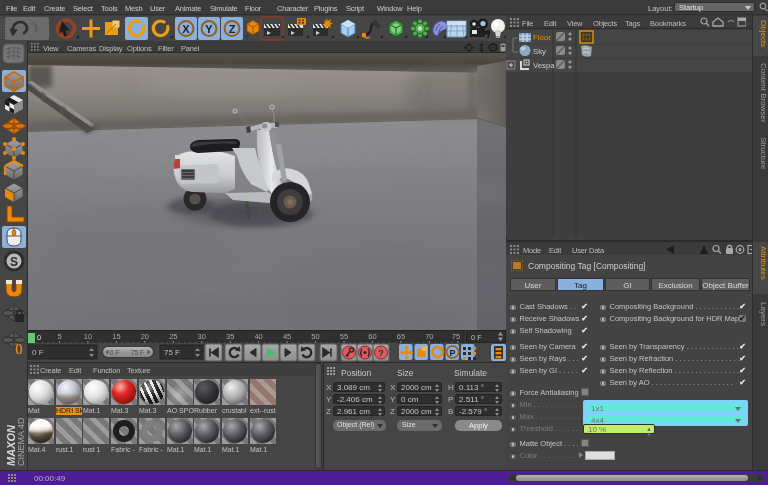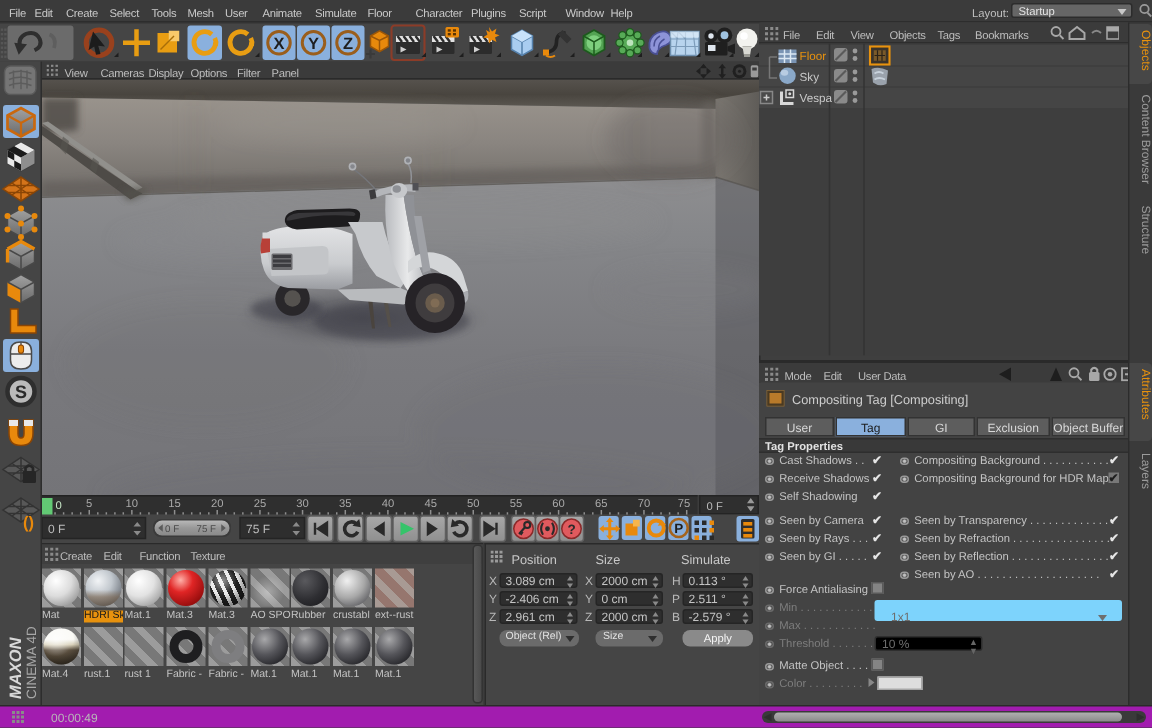--- a/index.html
+++ b/index.html
@@ -88,44 +88,44 @@
 .tab { position:absolute; top:0; height:13px; background:#5d5d5d;
   border:1px solid #333; font-size:8px; color:#d8d8d8; text-align:center;
   padding-top:2px; }
 .tab.sel { background:#8ab0dd; color:#1a1a1a; }
 .arow { position:absolute; height:11px; white-space:nowrap; font-size:7.5px; color:#c4c4c4;}
 .radio { display:inline-block; width:5.5px; height:5.5px; border-radius:50%;
   border:1.5px solid #9a9a9a; background:radial-gradient(circle,#c0c0c0 0 1px,#3a3a3a 1.6px); vertical-align:-1px; margin-right:4px;}
 .chk { color:#e6e6e6; font-weight:bold; font-size:8px; }
 .dim { color:#7e7e7e; }
 .dimr { border-color:#6a6a6a; }
-.ddrop { position:absolute; width:165px; height:14px; background:#fef9c3;
-  border:7px solid #7dd3fc; border-radius:2px; color:#6e6e6e; font-size:8px;
+.ddrop { position:absolute; width:165px; height:14px; background:#5eead4;
+  border:4px solid #7dd3fc; border-radius:2px; color:#6e6e6e; font-size:8px;
   padding-left:4px; }
 .ddrop::after { content:""; position:absolute; right:3px; top:3px;
   border-left:3px solid transparent; border-right:3px solid transparent;
   border-top:4px solid #6e6e6e; }
-.dfield { position:absolute; width:72px; height:10px; background:#000000;
+.dfield { position:absolute; width:72px; height:10px; background:#bef264;
   border:1px solid #2e2e2e; border-radius:2px; color:#6e6e6e; font-size:8px;
   padding-left:4px; }
 #hscroll { position:absolute; left:508px; top:474px; width:256px; height:8px;
   background:#3a3a3a; border-radius:4px; }
 #hscroll .bar { position:absolute; left:8px; top:1px; width:232px; height:6px;
   background:linear-gradient(180deg,#b0b0b0,#8a8a8a); border-radius:3px; }
 
 #vtabs1 { position:absolute; left:752px; top:15px; width:16px; height:225px;
   background:#3a3a3a; border-left:1px solid #2c2c2c; }
 #vtabs2 { position:absolute; left:752px; top:240px; width:16px; height:230px;
   background:#3a3a3a; border-left:1px solid #2c2c2c; }
 .vtab { position:absolute; left:1px; width:14px; font-size:8px; color:#9c9c9c;
   writing-mode:vertical-rl; text-align:left; padding-top:4px; height:auto; }
 .vtab.sel { color:#e8920e; }
 
 #status { position:absolute; left:0; top:470px; width:768px; height:15px;
-  background:#a21caf; border-top:1px solid #2a2a2a; font-size:8px; color:#b8b8b8; }
+  background:#4c1d95; border-top:1px solid #2a2a2a; font-size:8px; color:#b8b8b8; }
 </style>
 </head>
 <body>
 <div id="root">
 
   <div id="topbar">
     <span class="m" style="left:6px">File</span>
     <span class="m" style="left:23px">Edit</span>
     <span class="m" style="left:44px">Create</span>
     <span class="m" style="left:73px">Select</span>
@@ -1003,39 +1003,37 @@
       <rect x="2" y="2" width="8" height="7" fill="#b87a2a"></rect>
     </svg>
     <span style="position:absolute;left:22px;top:6px;font-size:8.5px;color:#cecece">Compositing Tag [Compositing]</span>
 
     <div class="tab" style="left:4px;top:23px;width:46px">User</div>
     <div class="tab sel" style="left:51px;top:23px;width:47px">Tag</div>
     <div class="tab" style="left:99px;top:23px;width:45px">GI</div>
     <div class="tab" style="left:145px;top:23px;width:49px">Exclusion</div>
     <div class="tab" style="left:195px;top:23px;width:49px">Object Buffer</div>
 
-    <div style="position:absolute;left:0;top:37px;width:246px;height:10px;background:#393939;border-top:1px solid #2e2e2e;border-bottom:1px solid #2e2e2e">
-      <span style="position:absolute;left:4px;top:0px;font-size:7.5px;font-weight:bold;color:#e2e2e2">Tag Properties</span>
-    </div>
     <div class="arow" style="left:4px;top:47px;width:78px"><span class="radio"></span>Cast Shadows . .<span class="chk" style="position:absolute;right:0">✔</span></div>
     <div class="arow" style="left:94px;top:47px;width:146px"><span class="radio"></span>Compositing Background . . . . . . . . . . .<span class="chk" style="position:absolute;right:0">✔</span></div>
     <div class="arow" style="left:4px;top:59px;width:78px"><span class="radio"></span>Receive Shadows<span class="chk" style="position:absolute;right:0">✔</span></div>
     <div class="arow" style="left:94px;top:59px;width:146px"><span class="radio"></span>Compositing Background for HDR Maps<span class="chk" style="position:absolute;right:0;background:#787878;color:#1e1e1e;width:7px;height:7px;line-height:7px;top:1px">✔</span></div>
     <div class="arow" style="left:4px;top:71px;width:78px"><span class="radio"></span>Self Shadowing<span class="chk" style="position:absolute;right:0">✔</span></div>
     <div class="arow" style="left:4px;top:87px;width:78px"><span class="radio"></span>Seen by Camera<span class="chk" style="position:absolute;right:0">✔</span></div>
     <div class="arow" style="left:94px;top:87px;width:146px"><span class="radio"></span>Seen by Transparency . . . . . . . . . . . . . .<span class="chk" style="position:absolute;right:0">✔</span></div>
     <div class="arow" style="left:4px;top:99px;width:78px"><span class="radio"></span>Seen by Rays . . .<span class="chk" style="position:absolute;right:0">✔</span></div>
     <div class="arow" style="left:94px;top:99px;width:146px"><span class="radio"></span>Seen by Refraction . . . . . . . . . . . . . . . .<span class="chk" style="position:absolute;right:0">✔</span></div>
     <div class="arow" style="left:4px;top:111px;width:78px"><span class="radio"></span>Seen by GI . . . . .<span class="chk" style="position:absolute;right:0">✔</span></div>
     <div class="arow" style="left:94px;top:111px;width:146px"><span class="radio"></span>Seen by Reflection . . . . . . . . . . . . . . . .<span class="chk" style="position:absolute;right:0">✔</span></div>
     <div class="arow" style="left:94px;top:123px;width:146px"><span class="radio"></span>Seen by AO . . . . . . . . . . . . . . . . . . . .<span class="chk" style="position:absolute;right:0">✔</span></div>
     <div class="arow" style="left:4px;top:133px"><span class="radio"></span>Force Antialiasing <span style="display:inline-block;width:8px;height:8px;background:#848484;border:1px solid #5a5a5a;vertical-align:-1px"></span></div>
     <div class="arow dim" style="left:4px;top:145px"><span class="radio dimr"></span>Min . . . . . . . . . . . . .</div>
     <div class="ddrop" style="left:77px;top:145px">1x1</div>
     <div class="arow dim" style="left:4px;top:157px"><span class="radio dimr"></span>Max . . . . . . . . . . . . </div>
+    <div class="ddrop" style="left:77px;top:157px">4x4</div>
     <div class="arow dim" style="left:4px;top:169px"><span class="radio dimr"></span>Threshold . . . . . . . </div>
     <div class="dfield" style="left:77px;top:169px">10 %<span style="position:absolute;right:2px;top:1px;color:#666;font-size:6px">▲<br>▼</span></div>
     <div class="arow" style="left:4px;top:184px"><span class="radio"></span>Matte Object . . . .&nbsp;<span style="display:inline-block;width:8px;height:8px;background:#848484;border:1px solid #5a5a5a;vertical-align:-1px"></span></div>
     <div class="arow dim" style="left:4px;top:196px"><span class="radio dimr"></span>Color . . . . . . . . .&nbsp;&nbsp;<span style="display:inline-block;width:0;height:0;border-top:3px solid transparent;border-bottom:3px solid transparent;border-left:4px solid #888"></span>&nbsp;<span style="display:inline-block;width:30px;height:9px;background:#dedede;border:1px solid #a8a8a8;vertical-align:-2px"></span></div>
   </div>
   <div id="vtabs1">
     <div style="position:absolute;left:0;top:1px;width:15px;height:40px;background:#474747;border-radius:0 3px 3px 0"></div>
       <div class="vtab sel" style="top:1px">Objects</div>
     <div class="vtab" style="top:44px">Content Browser</div>
     <div class="vtab" style="top:118px">Structure</div>

